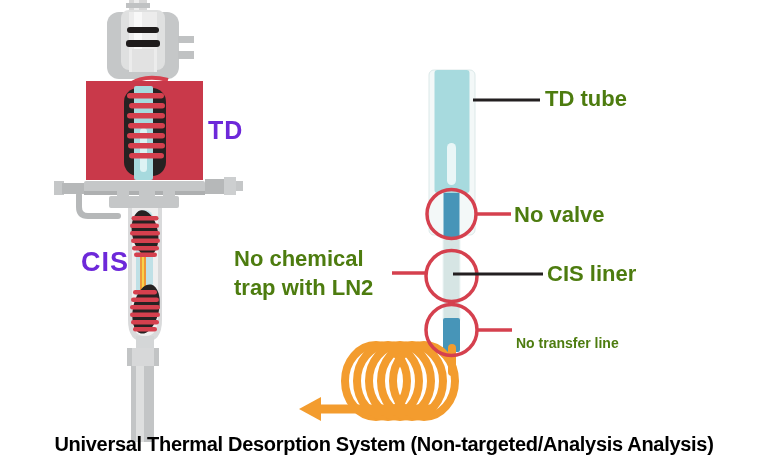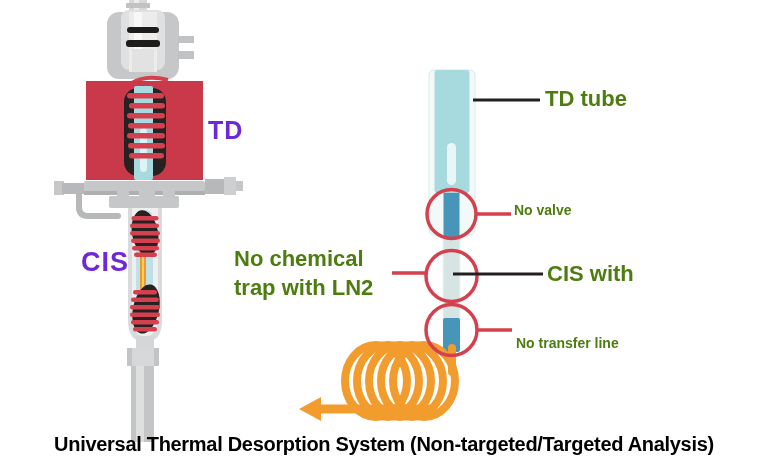--- a/index.html
+++ b/index.html
@@ -8,21 +8,21 @@
     background:#ffffff;
     font-family:"Liberation Sans",sans-serif;
   }
   .stage svg{position:absolute;left:0;top:0;}
   .lbl{
     position:absolute;color:#4d7c0f;font-weight:bold;white-space:nowrap;
     font-family:"Liberation Sans",sans-serif;
   }
   .lbl-red{color:#6d28d9;}
   .lbl-td-tube{left:545px;top:86px;font-size:22px;}
-  .lbl-no-valve{left:514px;top:202px;font-size:14px;}
+  .lbl-no-valve{left:514px;top:202px;font-size:22px;}
   .lbl-cis-liner{left:547px;top:261px;font-size:22px;}
   .lbl-no-transfer{left:516px;top:335px;font-size:14px;}
   .lbl-chem-trap{
     left:234px;top:244px;width:166px;font-size:22px;line-height:1.32;
     text-align:left;white-space:normal;
   }
   .lbl-td{left:208px;top:116px;font-size:25px;letter-spacing:1px;}
   .lbl-cis{left:81px;top:247px;font-size:27px;letter-spacing:1px;text-align:right;}
   .title{
     position:absolute;left:0;top:433px;width:768px;text-align:center;
@@ -170,18 +170,18 @@
         <line x1="478" y1="330" x2="512" y2="330" stroke="#d5404e" stroke-width="3.5"></line>
       </g>
     </g>
   </svg>
 
   <div class="lbl lbl-red lbl-td">TD</div>
   <div class="lbl lbl-red lbl-cis">CIS</div>
 
   <div class="lbl lbl-td-tube">TD tube</div>
   <div class="lbl lbl-no-valve">No valve</div>
-  <div class="lbl lbl-cis-liner">CIS with</div>
+  <div class="lbl lbl-cis-liner">CIS liner</div>
   <div class="lbl lbl-no-transfer">No transfer line</div>
   <div class="lbl lbl-chem-trap">No chemical trap with LN2</div>
 
-  <div class="title">Universal Thermal Desorption System (Non-targeted/Targeted Analysis)</div>
+  <div class="title">Universal Thermal Desorption System (Non-targeted/Analysis Analysis)</div>
 </div>
 
 </body></html>

